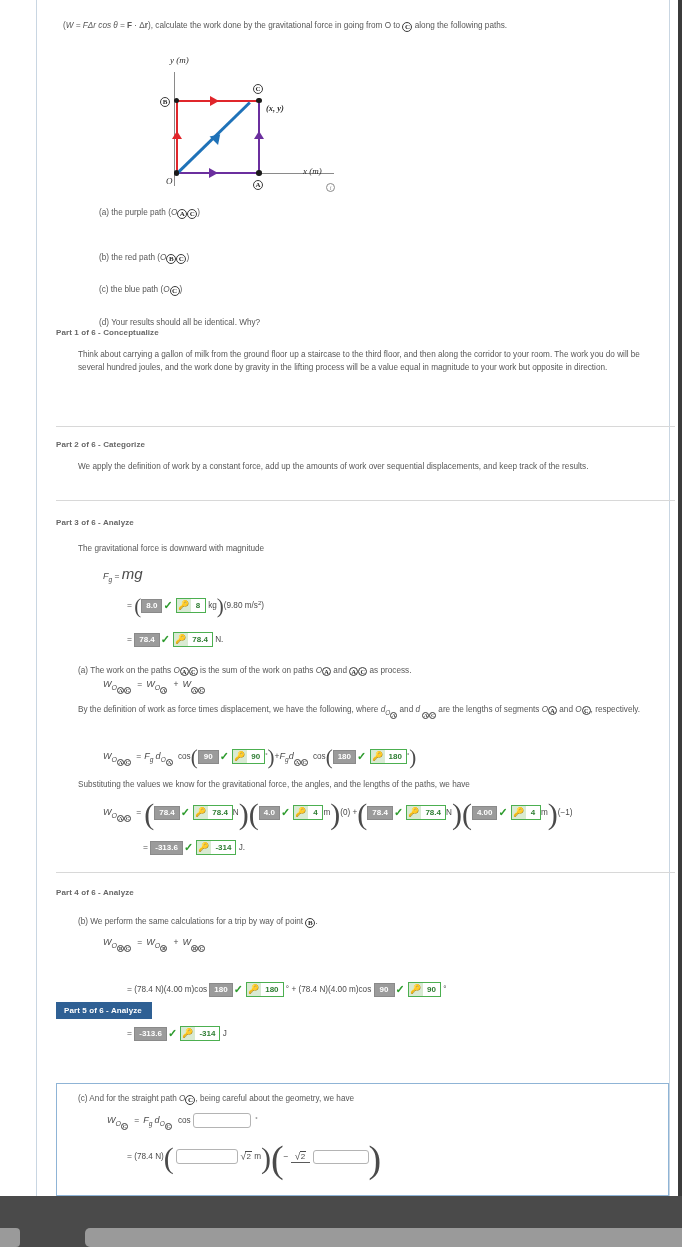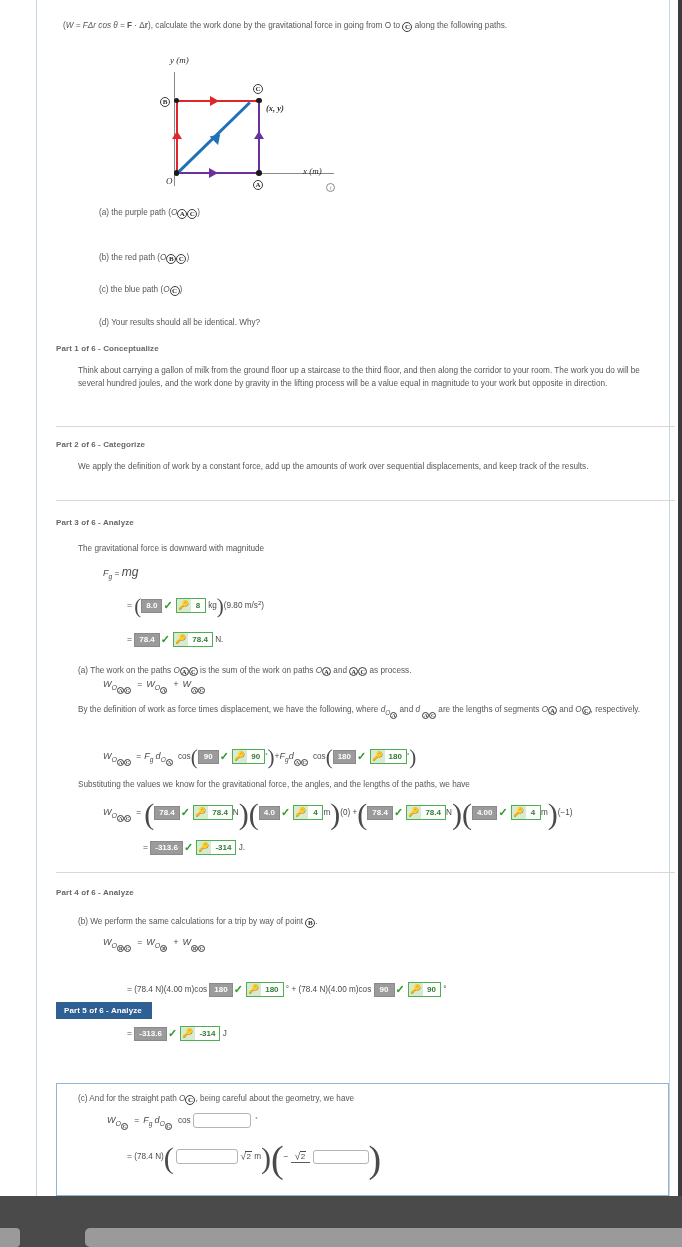--- a/index.html
+++ b/index.html
@@ -177,38 +177,38 @@
       <div style="margin-bottom:20px;">
         <span>(c)</span>
         <span>the blue path (</span><span class="it">O</span><span class="circ big">C</span><span>)</span>
       </div>
       <div>
         <span>(d)</span>
         <span>Your results should all be identical. Why?</span>
       </div>
     </div>
 
-    <div style="position:absolute; left:19px; top:344px; width:600px;">
+    <div style="position:absolute; left:19px; top:328px; width:600px;">
       <div class="part-head">Part 1 of 6 - Conceptualize</div>
       <div class="prose" style="margin-top:12px; margin-left:22px; width:570px;">Think about carrying a gallon of milk from the ground floor up a staircase to the third floor, and then along the corridor to your room. The work you do will be several hundred joules, and the work done by gravity in the lifting process will be a value equal in magnitude to your work but opposite in direction.</div>
     </div>
     <div class="divider" style="position:absolute; left:19px; top:426px; width:619px;"></div>
 
     <div style="position:absolute; left:19px; top:440px; width:600px;">
       <div class="part-head">Part 2 of 6 - Categorize</div>
       <div class="prose" style="margin-top:12px; margin-left:22px; width:570px;">We apply the definition of work by a constant force, add up the amounts of work over sequential displacements, and keep track of the results.</div>
     </div>
     <div class="divider" style="position:absolute; left:19px; top:500px; width:619px;"></div>
 
     <div style="position:absolute; left:19px; top:518px;" class="part-head">Part 3 of 6 - Analyze</div>
 
     <div style="position:absolute; left:41px; top:543px;" class="prose">The gravitational force is downward with magnitude</div>
 
     <div style="position:absolute; left:66px; top:566px;" class="mathrow">
-      <span class="it" style="font-size:9px;">F</span><span class="it" style="font-size:6.5px; vertical-align:-3px;">g</span><span style="font-size:8.5px;"> = </span><span class="it" style="font-size:12px;">mg</span>
+      <span class="it" style="font-size:9px;">F</span><span class="it" style="font-size:6.5px; vertical-align:-3px;">g</span><span style="font-size:8.5px;"> = </span><span class="it" style="font-size:15px;">mg</span>
     </div>
 
     <div style="position:absolute; left:90px; top:596px;" class="mathrow">
       <span style="font-size:8.5px;">=</span>
       <span class="paren">(</span><span class="ansbox">8.0</span><span class="tick">✓</span>
       <span class="keybox"><span class="kicon">🔑</span><span class="kval">8</span></span>
       <span style="font-size:8.2px;">kg</span><span class="paren">)</span><span style="font-size:8.2px;">(9.80 m/s</span><span class="sm" style="font-size:6px; vertical-align:3px;">2</span><span style="font-size:8.2px;">)</span>
     </div>
 
     <div style="position:absolute; left:90px; top:632px;" class="mathrow">

